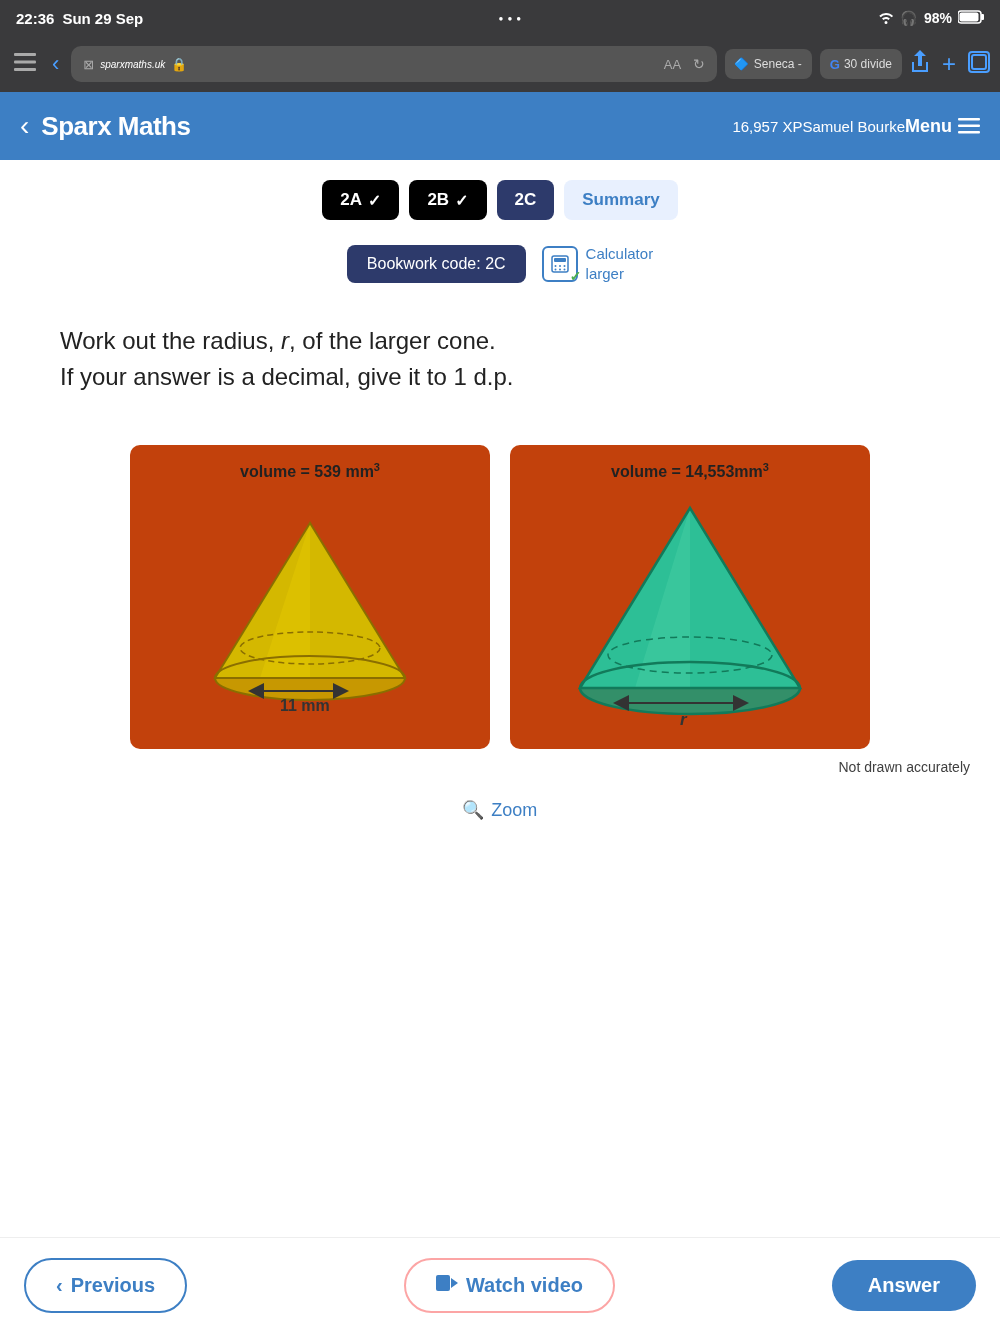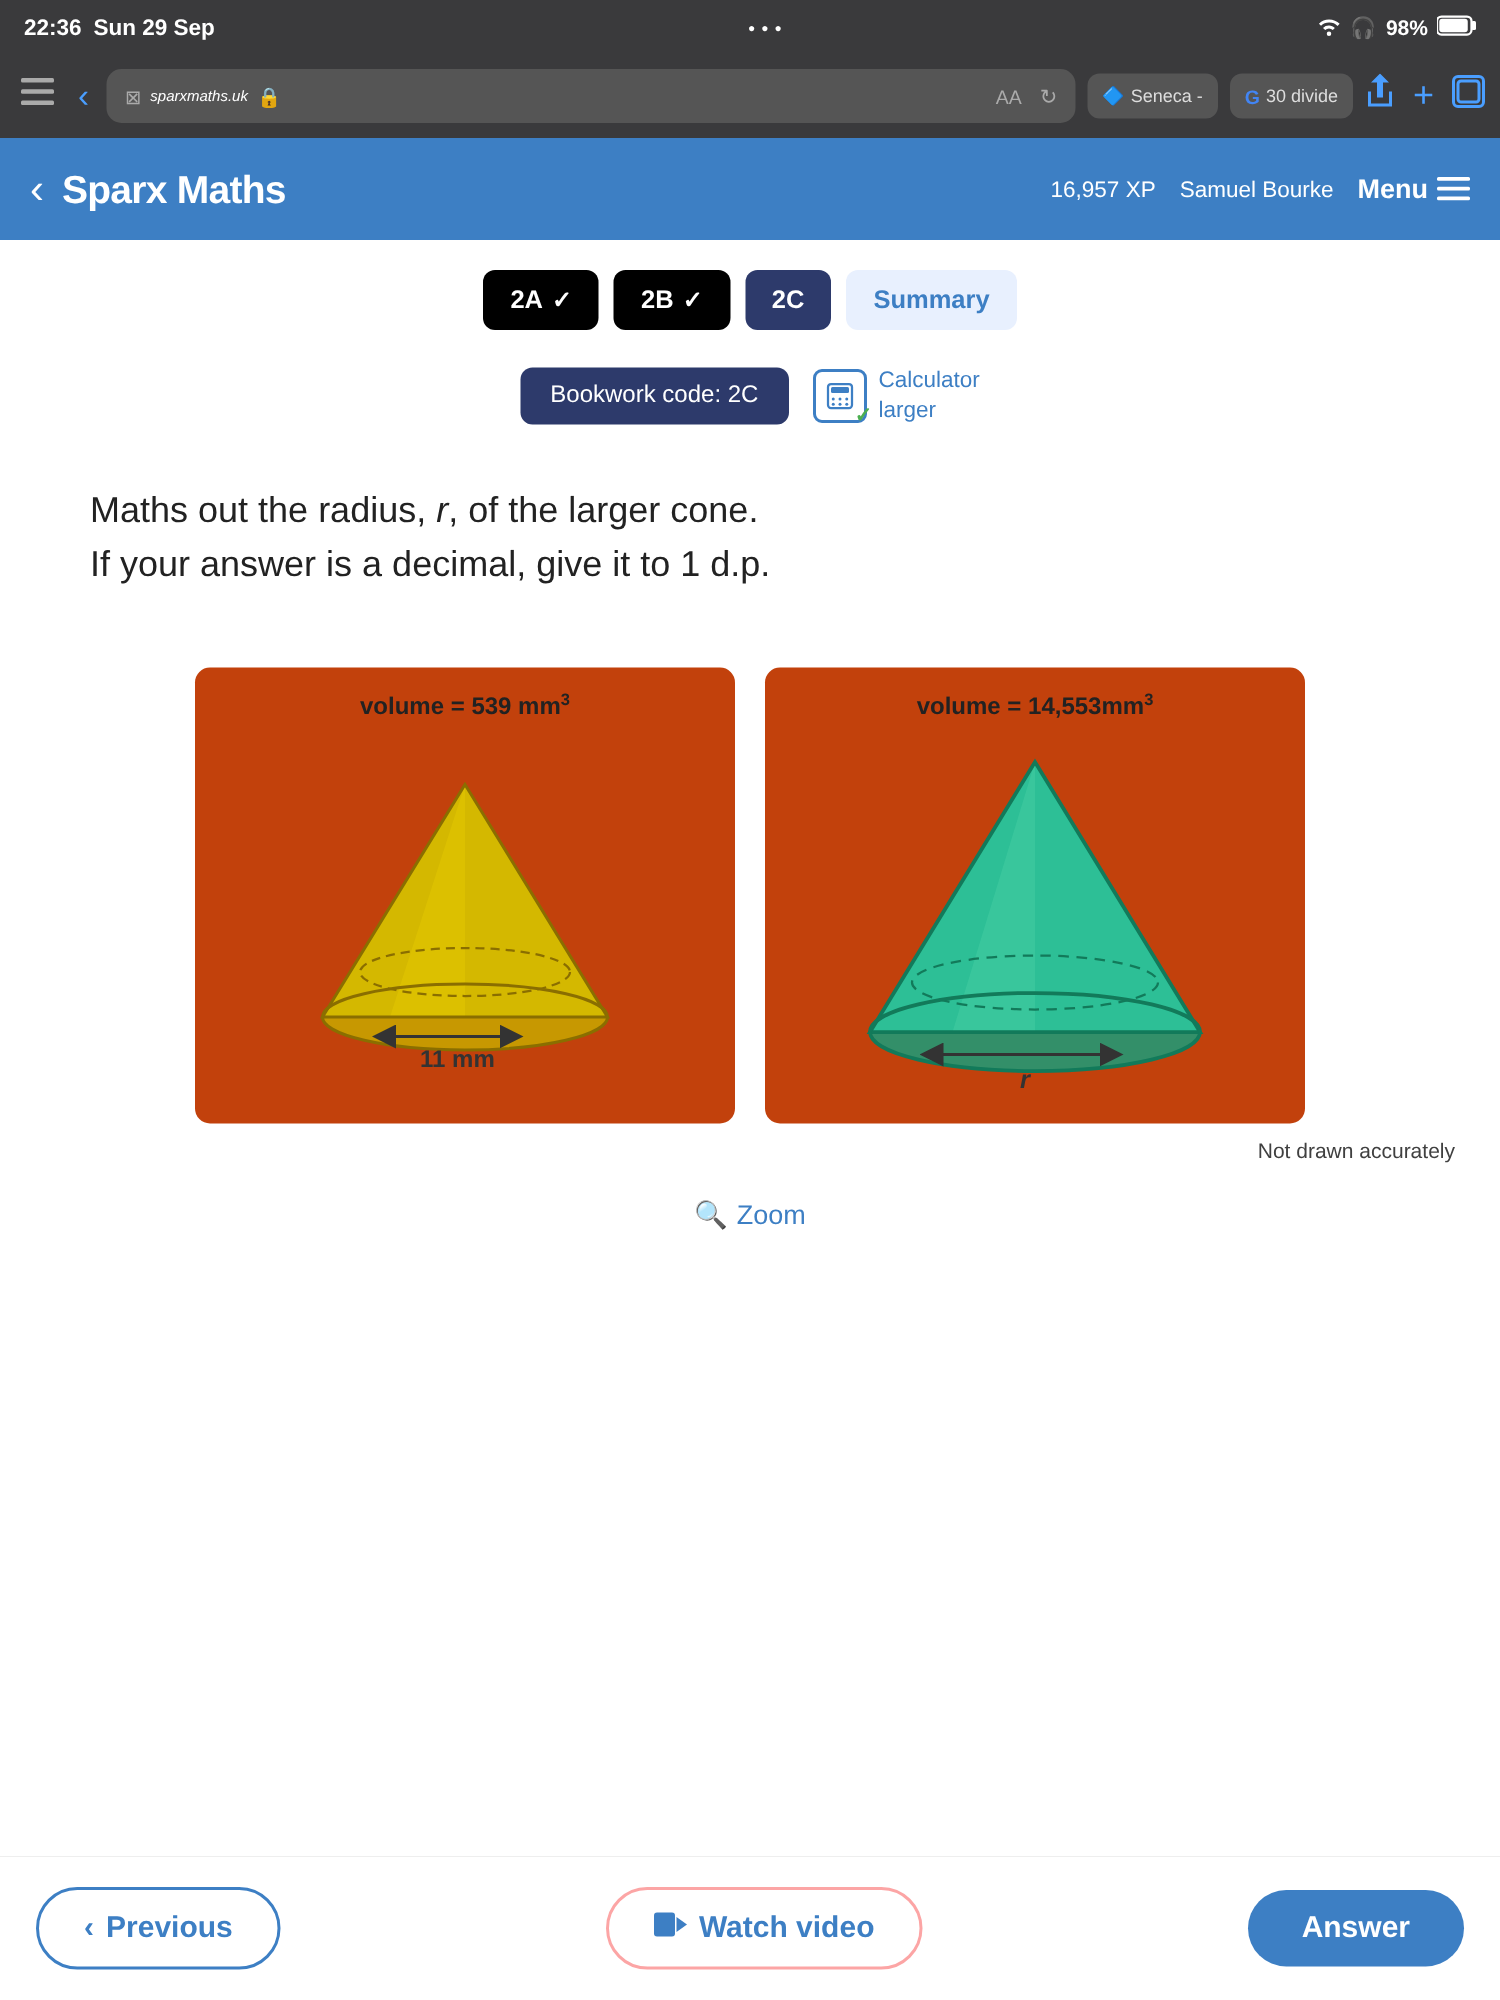--- a/index.html
+++ b/index.html
@@ -92,21 +92,20 @@
     .nav-logo {
       color: #fff;
       font-size: 26px;
       font-weight: 700;
       letter-spacing: -0.5px;
     }
     .nav-right {
       margin-left: auto;
       display: flex;
       align-items: center;
-      gap: 16px;
       color: #fff;
       font-size: 15px;
     }
     .nav-menu-btn {
       background: none; border: none; color: #fff;
       font-size: 18px; cursor: pointer;
       display: flex; align-items: center; gap: 6px;
       font-weight: 700;
     }
 
@@ -437,21 +436,21 @@
     </div>
     <div style="line-height:1.3;">
       <div>Calculator</div>
       <div>larger</div>
     </div>
   </div>
 </div>
 
 <div class="question-area">
   <div class="question-sub">
-    <span>Maths out the radius, </span><em>r</em><span>, of the larger cone.</span><br>
+    <span>Work out the radius, </span><em>r</em><span>, of the larger cone.</span><br>
     <span>If your answer is a decimal, give it to 1 d.p.</span>
   </div>
 </div>
 
 <div class="cones-section">
 
   <div class="cone-card">
     <div class="cone-volume-label">
       <strong>volume = 539 mm<sup>3</sup></strong>
     </div>

